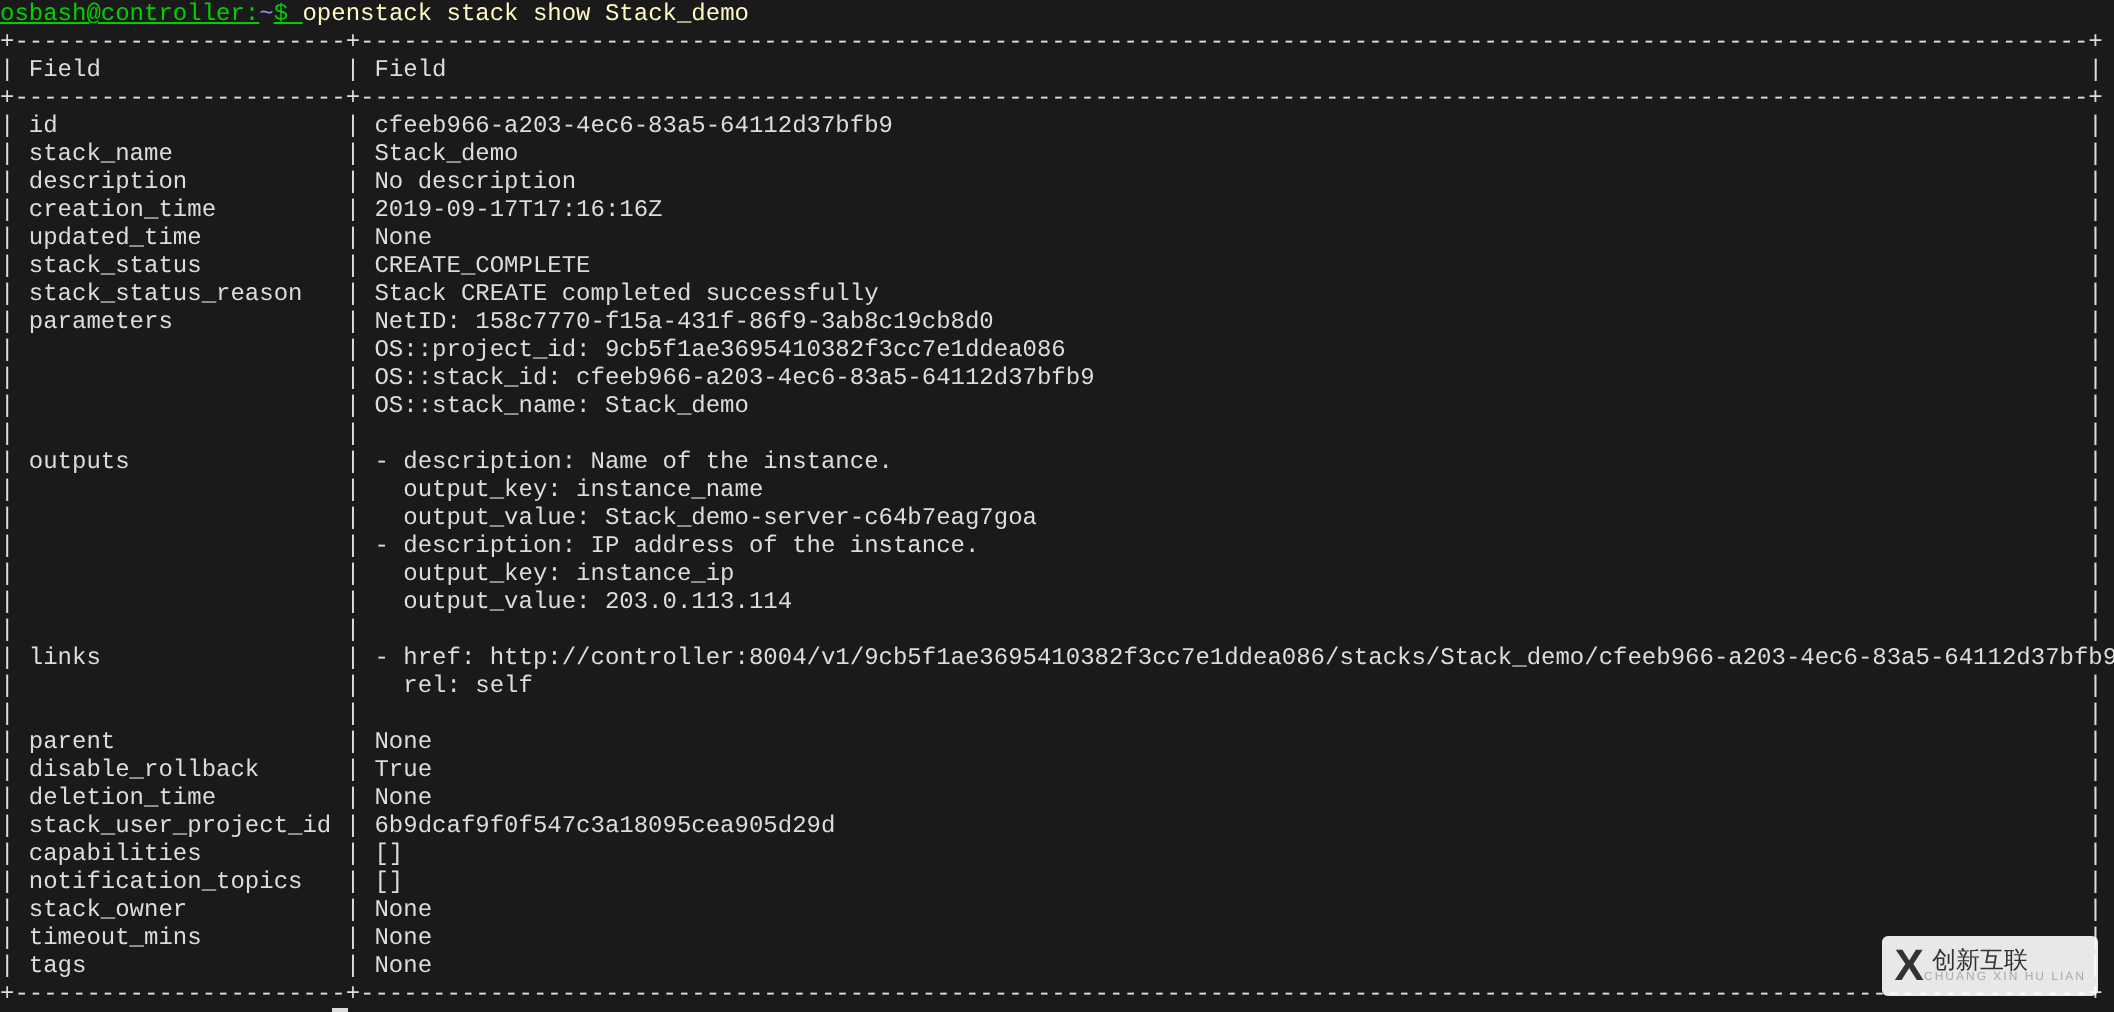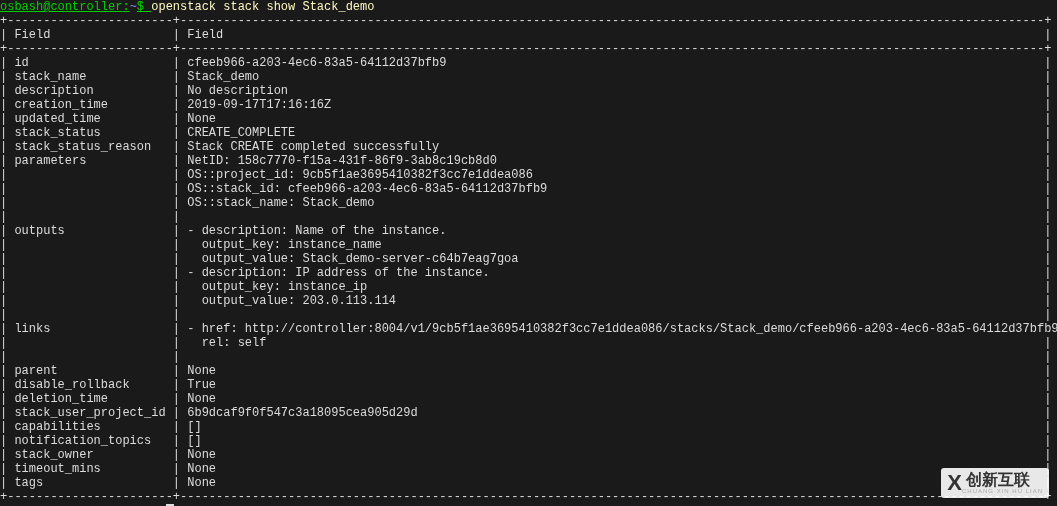--- a/index.html
+++ b/index.html
@@ -40,22 +40,22 @@
       border-radius: 3px;
     }
     .watermark-x {
       font-family: Arial, sans-serif;
       font-size: 22px;
       font-weight: 700;
       color: #333;
     }
     .watermark-text {
       font-family: Arial, sans-serif;
-      font-size: 16px;
-      font-weight: 700;
+      font-size: 12px;
+      font-weight: 400;
       color: #333;
       margin-left: 4px;
     }
     .watermark-sub {
       font-family: Arial, sans-serif;
       font-size: 6px;
       color: #aaa;
       letter-spacing: 1px;
     }
     .cursor-block {

